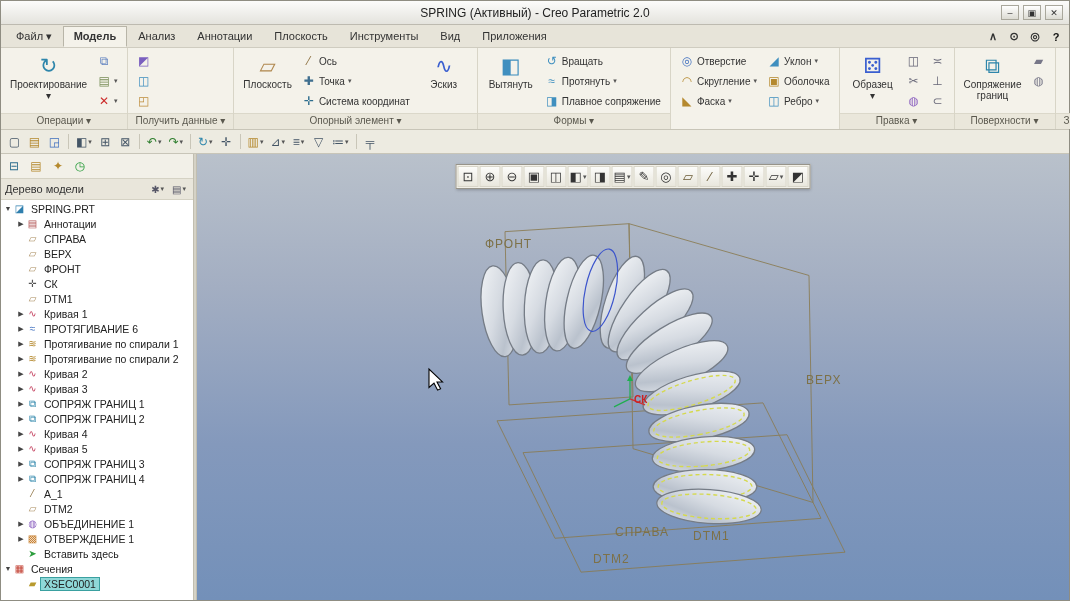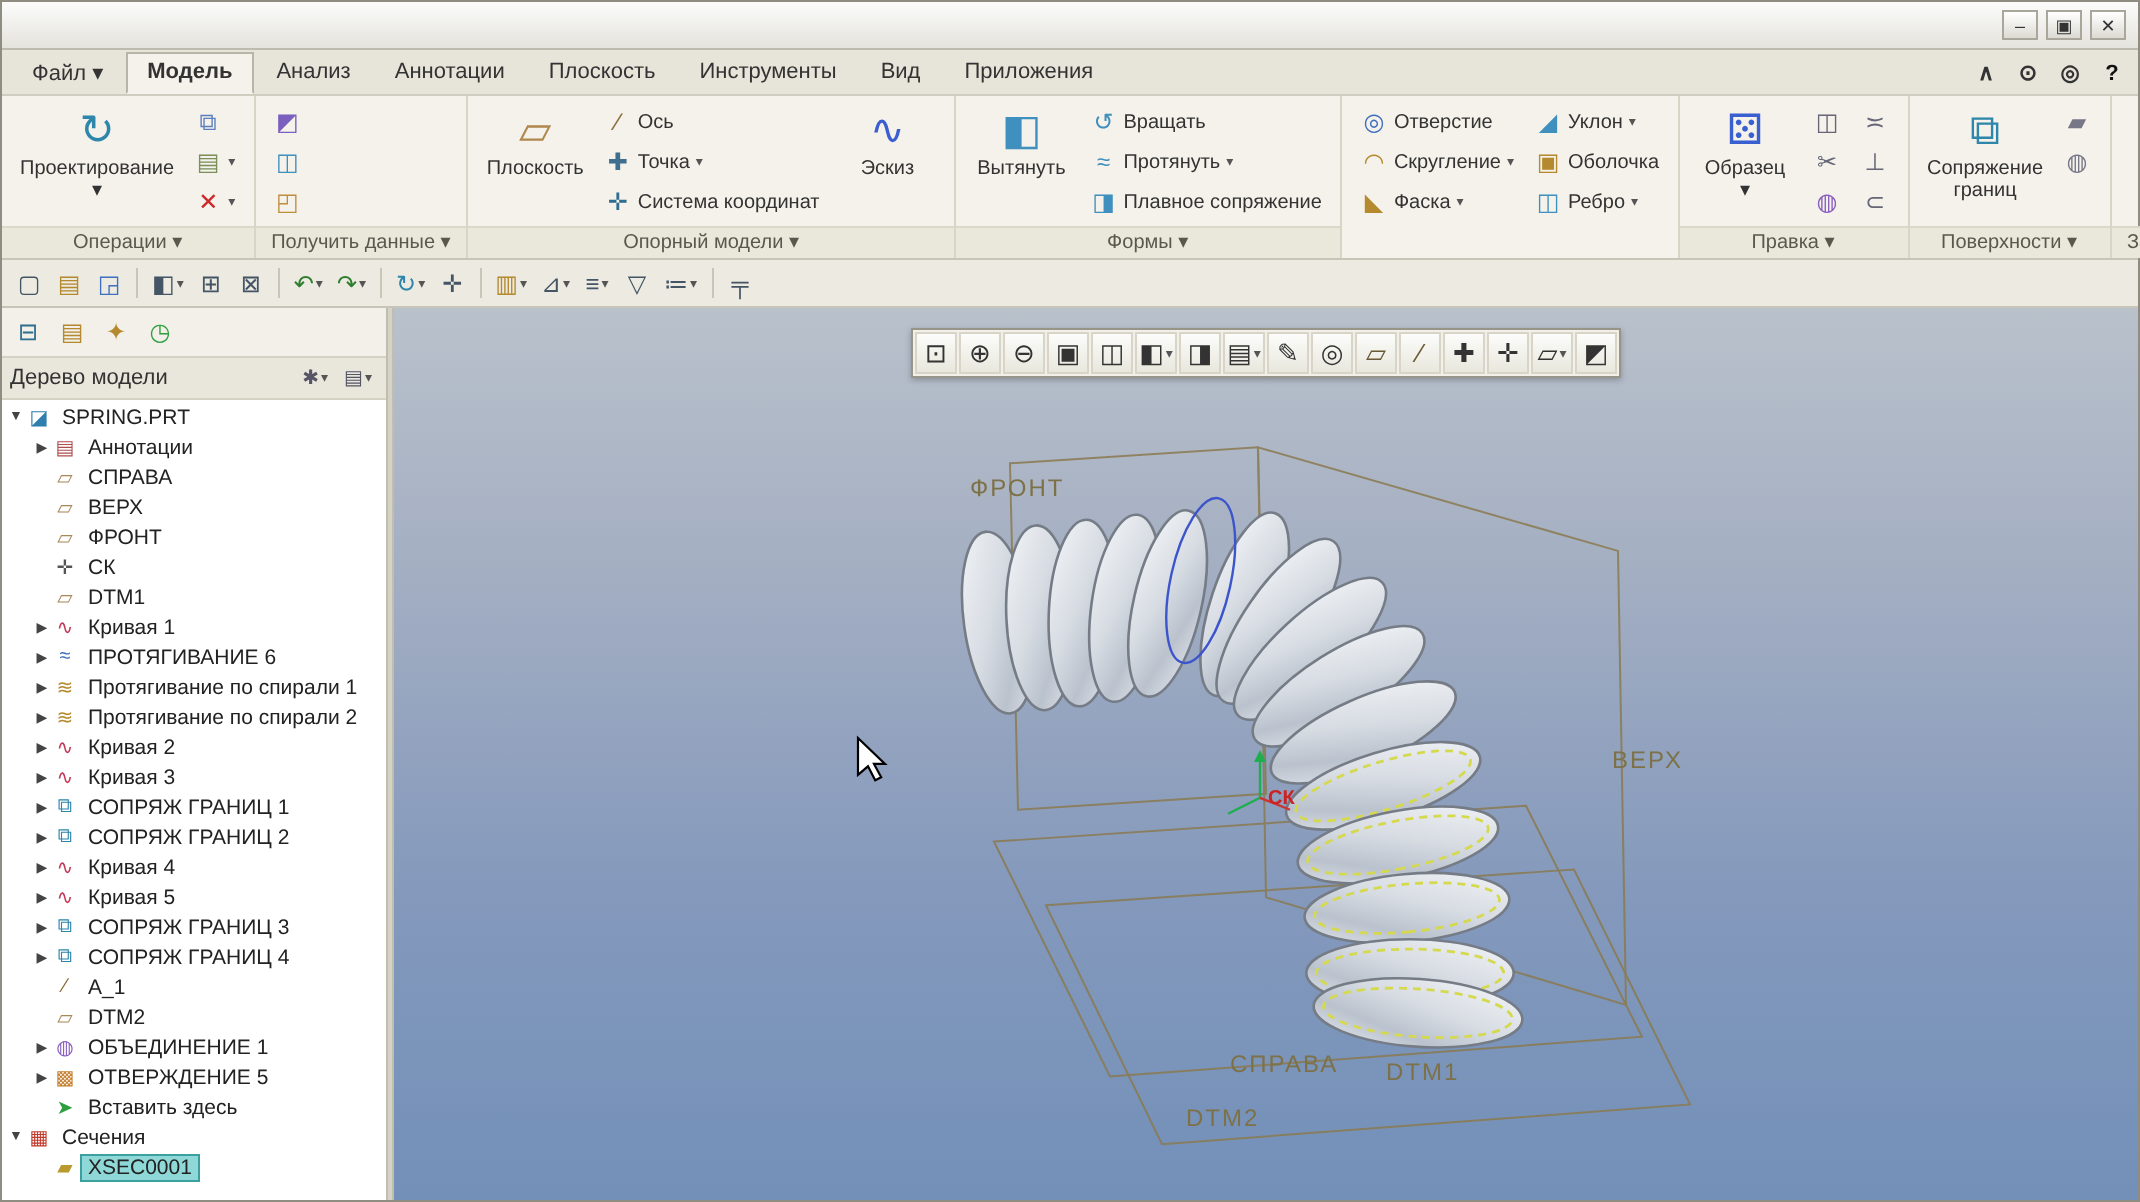--- a/index.html
+++ b/index.html
@@ -56,20 +56,21 @@
   .vp-btn{width:21px;height:21px;display:flex;align-items:center;justify-content:center;font-size:13px;border:1px solid #d8d5c8;background:linear-gradient(#fcfcfa,#e9e7dd);gap:1px}
   .vp-overlay{position:absolute;left:0;top:0;right:0;bottom:0;pointer-events:none;z-index:2}
   .vp-label{position:absolute;color:#7d7148;font-size:12px;letter-spacing:1px}
   .vp-label.csys{color:#cc2222;font-size:10px;font-weight:bold;letter-spacing:0}
 </style>
 </head>
 <body>
 
 <div class="window">
   <div class="titlebar">
+    <div class="title">SPRING (Активный) - Creo Parametric 2.0</div>
     <div class="win-btns">
         <div class="win-btn">
           <span class="ic" style="color: rgb(51, 51, 51);">–</span>
         </div>
         <div class="win-btn">
           <span class="ic" style="color: rgb(51, 51, 51);">▣</span>
         </div>
         <div class="win-btn">
           <span class="ic" style="color: rgb(51, 51, 51);">✕</span>
         </div>
@@ -162,21 +163,21 @@
               <div class="small-btn">
                 <span class="ic" style="color: rgb(46, 110, 142);">✛</span>
                 <span class="sb-label">Система координат</span>
               </div>
             </div>
             <div class="big-btn">
               <span class="ic" style="color: rgb(58, 95, 208);">∿</span>
               <span class="big-label">Эскиз</span>
             </div>
           </div>
-          <div class="rg-label">Опорный модели ▾</div>
+          <div class="rg-label">Опорный элемент ▾</div>
         </div>
         <div class="ribbon-group">
           <div class="rg-content">
             <div class="big-btn">
               <span class="ic" style="color: rgb(63, 143, 191);">◧</span>
               <span class="big-label">Вытянуть</span>
             </div>
             <div class="small-col">
               <div class="small-btn">
                 <span class="ic" style="color: rgb(63, 143, 191);">↺</span>
@@ -491,21 +492,21 @@
             <span class="tree-label">DTM2</span>
           </div>
           <div class="tree-row" style="padding-left: 15px;">
             <span class="expander">▶</span>
             <span class="ic" style="color: rgb(138, 95, 191);">◍</span>
             <span class="tree-label">ОБЪЕДИНЕНИЕ 1</span>
           </div>
           <div class="tree-row" style="padding-left: 15px;">
             <span class="expander">▶</span>
             <span class="ic" style="color: rgb(199, 127, 46);">▩</span>
-            <span class="tree-label">ОТВЕРЖДЕНИЕ 5</span>
+            <span class="tree-label">ОТВЕРЖДЕНИЕ 1</span>
           </div>
           <div class="tree-row" style="padding-left: 15px;">
             <span class="expander"></span>
             <span class="ic" style="color: rgb(46, 158, 63);">➤</span>
             <span class="tree-label">Вставить здесь</span>
           </div>
           <div class="tree-row" style="padding-left: 2px;">
             <span class="expander">▼</span>
             <span class="ic" style="color: rgb(192, 57, 43);">▦</span>
             <span class="tree-label">Сечения</span>

